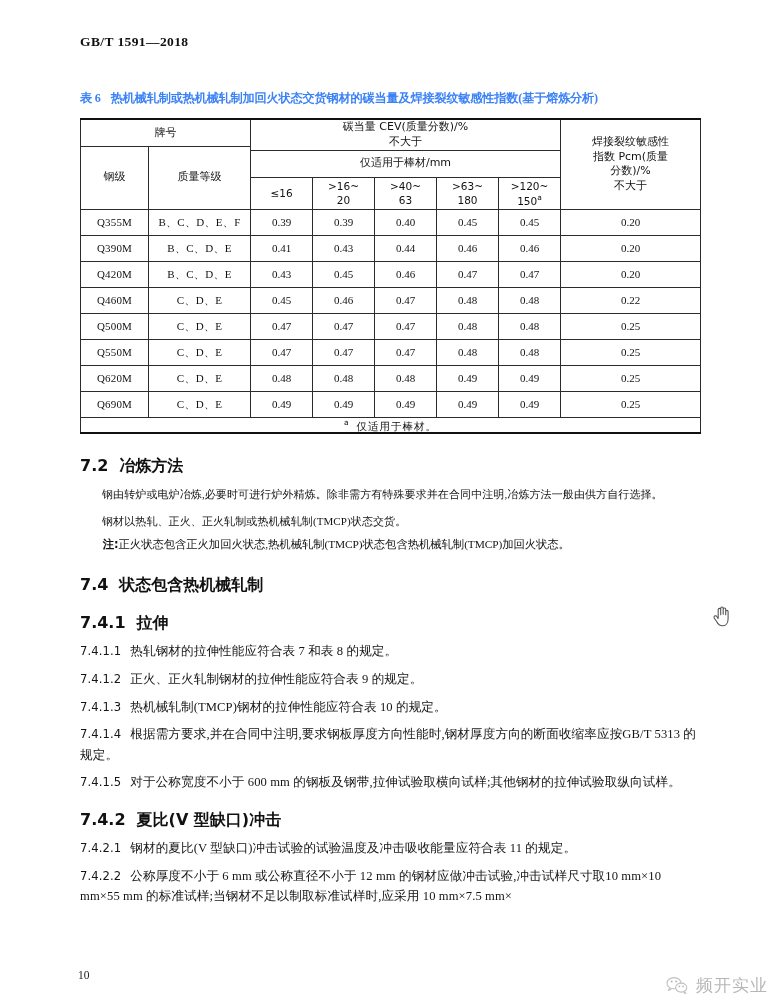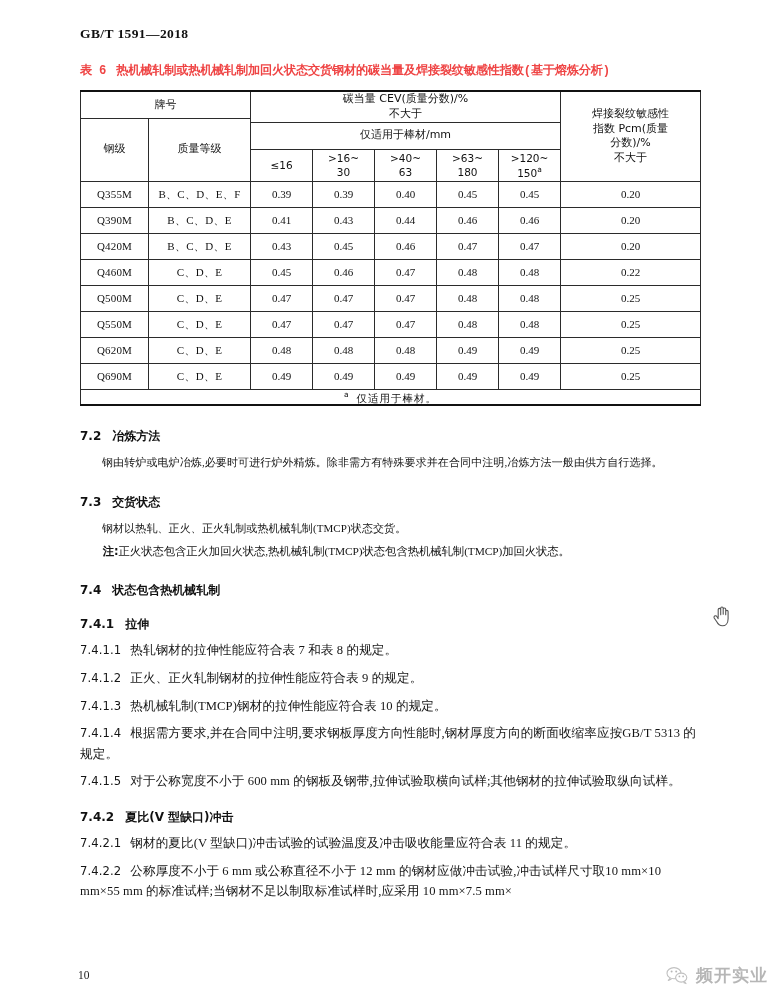--- a/index.html
+++ b/index.html
@@ -18,35 +18,35 @@
   .page {
     position: relative;
     width: 784px;
     height: 1001px;
     box-sizing: border-box;
     padding: 0 80px;
   }
 
   
   .doc-header {
-    padding-top: 26px;
+    padding-top: 34px;
     font-family: "Liberation Serif", serif;
     font-weight: bold;
     font-size: 13.5px;
     letter-spacing: 0.4px;
     color: #111;
   }
 
   
   .table-caption {
-    margin-top: 20px;
-    font-family: Liberation Mono, monospace;
+    margin-top: 40px;
+    font-family: Liberation Serif, serif;
     font-size: 12.2px;
     font-weight: bold;
-    color: #ef4444;
+    color: #3b82f6;
     white-space: nowrap;
     letter-spacing: -0.2px;
   }
   .table-caption .cap-no { margin-right: 10px; }
 
   
   table.spec {
     margin-top: 11px;
     border-collapse: collapse;
     width: 620px;
@@ -81,21 +81,21 @@
     font-family: "DejaVu Sans", "Liberation Sans", sans-serif;
     font-size: 10.5px;
     letter-spacing: 1px;
   }
   td.footnote .fn-mark { font-size: 7.5px; vertical-align: super; margin-right: 7px; }
   .bigcell { line-height: 1.5; }
 
   
   .sec-head {
     font-family: "DejaVu Sans", "Liberation Sans", sans-serif;
-    font-size: 12px;
+    font-size: 16px;
     font-weight: bold;
     color: #111;
     margin-top: 22px;
   }
   .sec-head .num { margin-right: 11px; }
   .sec-head.sub { margin-top: 17px; }
 
   p.body {
     font-size: 11px;
     line-height: 1.62;
@@ -152,26 +152,25 @@
   .page-num {
     position: absolute;
     left: 78px;
     bottom: 20px;
     font-size: 11.5px;
     color: #222;
   }
   .watermark {
     position: absolute;
     right: 16px;
-    bottom: 14px;
+    bottom: 4px;
     display: flex;
     align-items: center;
     gap: 7px;
     opacity: 0.62;
-    font-weight: bold;
   }
   .watermark .wm-text {
     font-family: "DejaVu Sans", "Liberation Sans", sans-serif;
     font-size: 17px;
     color: #8b8b8b;
     letter-spacing: 1px;
   }
   .wm-icon { width: 24px; height: 21px; }
 </style>
 </head>
@@ -218,21 +217,21 @@
       </tr>
       <tr>
         <th class="hdr hdr-cn cell-h" colspan="5">仅适用于棒材/mm</th>
       </tr>
       <tr>
         <th class="hdr rng cell-h2">
           <div>≤16</div>
         </th>
         <th class="hdr rng cell-h2">
           <div>&gt;16~</div>
-          <div>30</div>
+          <div>20</div>
         </th>
         <th class="hdr rng cell-h2">
           <div>&gt;40~</div>
           <div>63</div>
         </th>
         <th class="hdr rng cell-h2">
           <div>&gt;63~</div>
           <div>180</div>
         </th>
         <th class="hdr rng cell-h2">
@@ -326,23 +325,20 @@
         <td class="footnote" colspan="8"><span class="fn-mark">a</span><span>仅适用于棒材。</span></td>
       </tr>
     </tbody>
   </table>
 
   <div class="sec-head">
     <span class="num">7.2</span><span>冶炼方法</span>
   </div>
   <p class="body">钢由转炉或电炉冶炼,必要时可进行炉外精炼。除非需方有特殊要求并在合同中注明,冶炼方法一般由供方自行选择。</p>
 
-  <div class="sec-head">
-    <span class="num">7.3</span><span>交货状态</span>
-  </div>
   <p class="body">钢材以热轧、正火、正火轧制或热机械轧制(TMCP)状态交货。</p>
   <p class="note"><span class="note-label">注:</span><span>正火状态包含正火加回火状态,热机械轧制(TMCP)状态包含热机械轧制(TMCP)加回火状态。</span></p>
 
   <div class="sec-head">
     <span class="num">7.4</span><span>状态包含热机械轧制</span>
   </div>
 
   <div class="sec-head sub">
     <span class="num">7.4.1</span><span>拉伸</span>
   </div>

